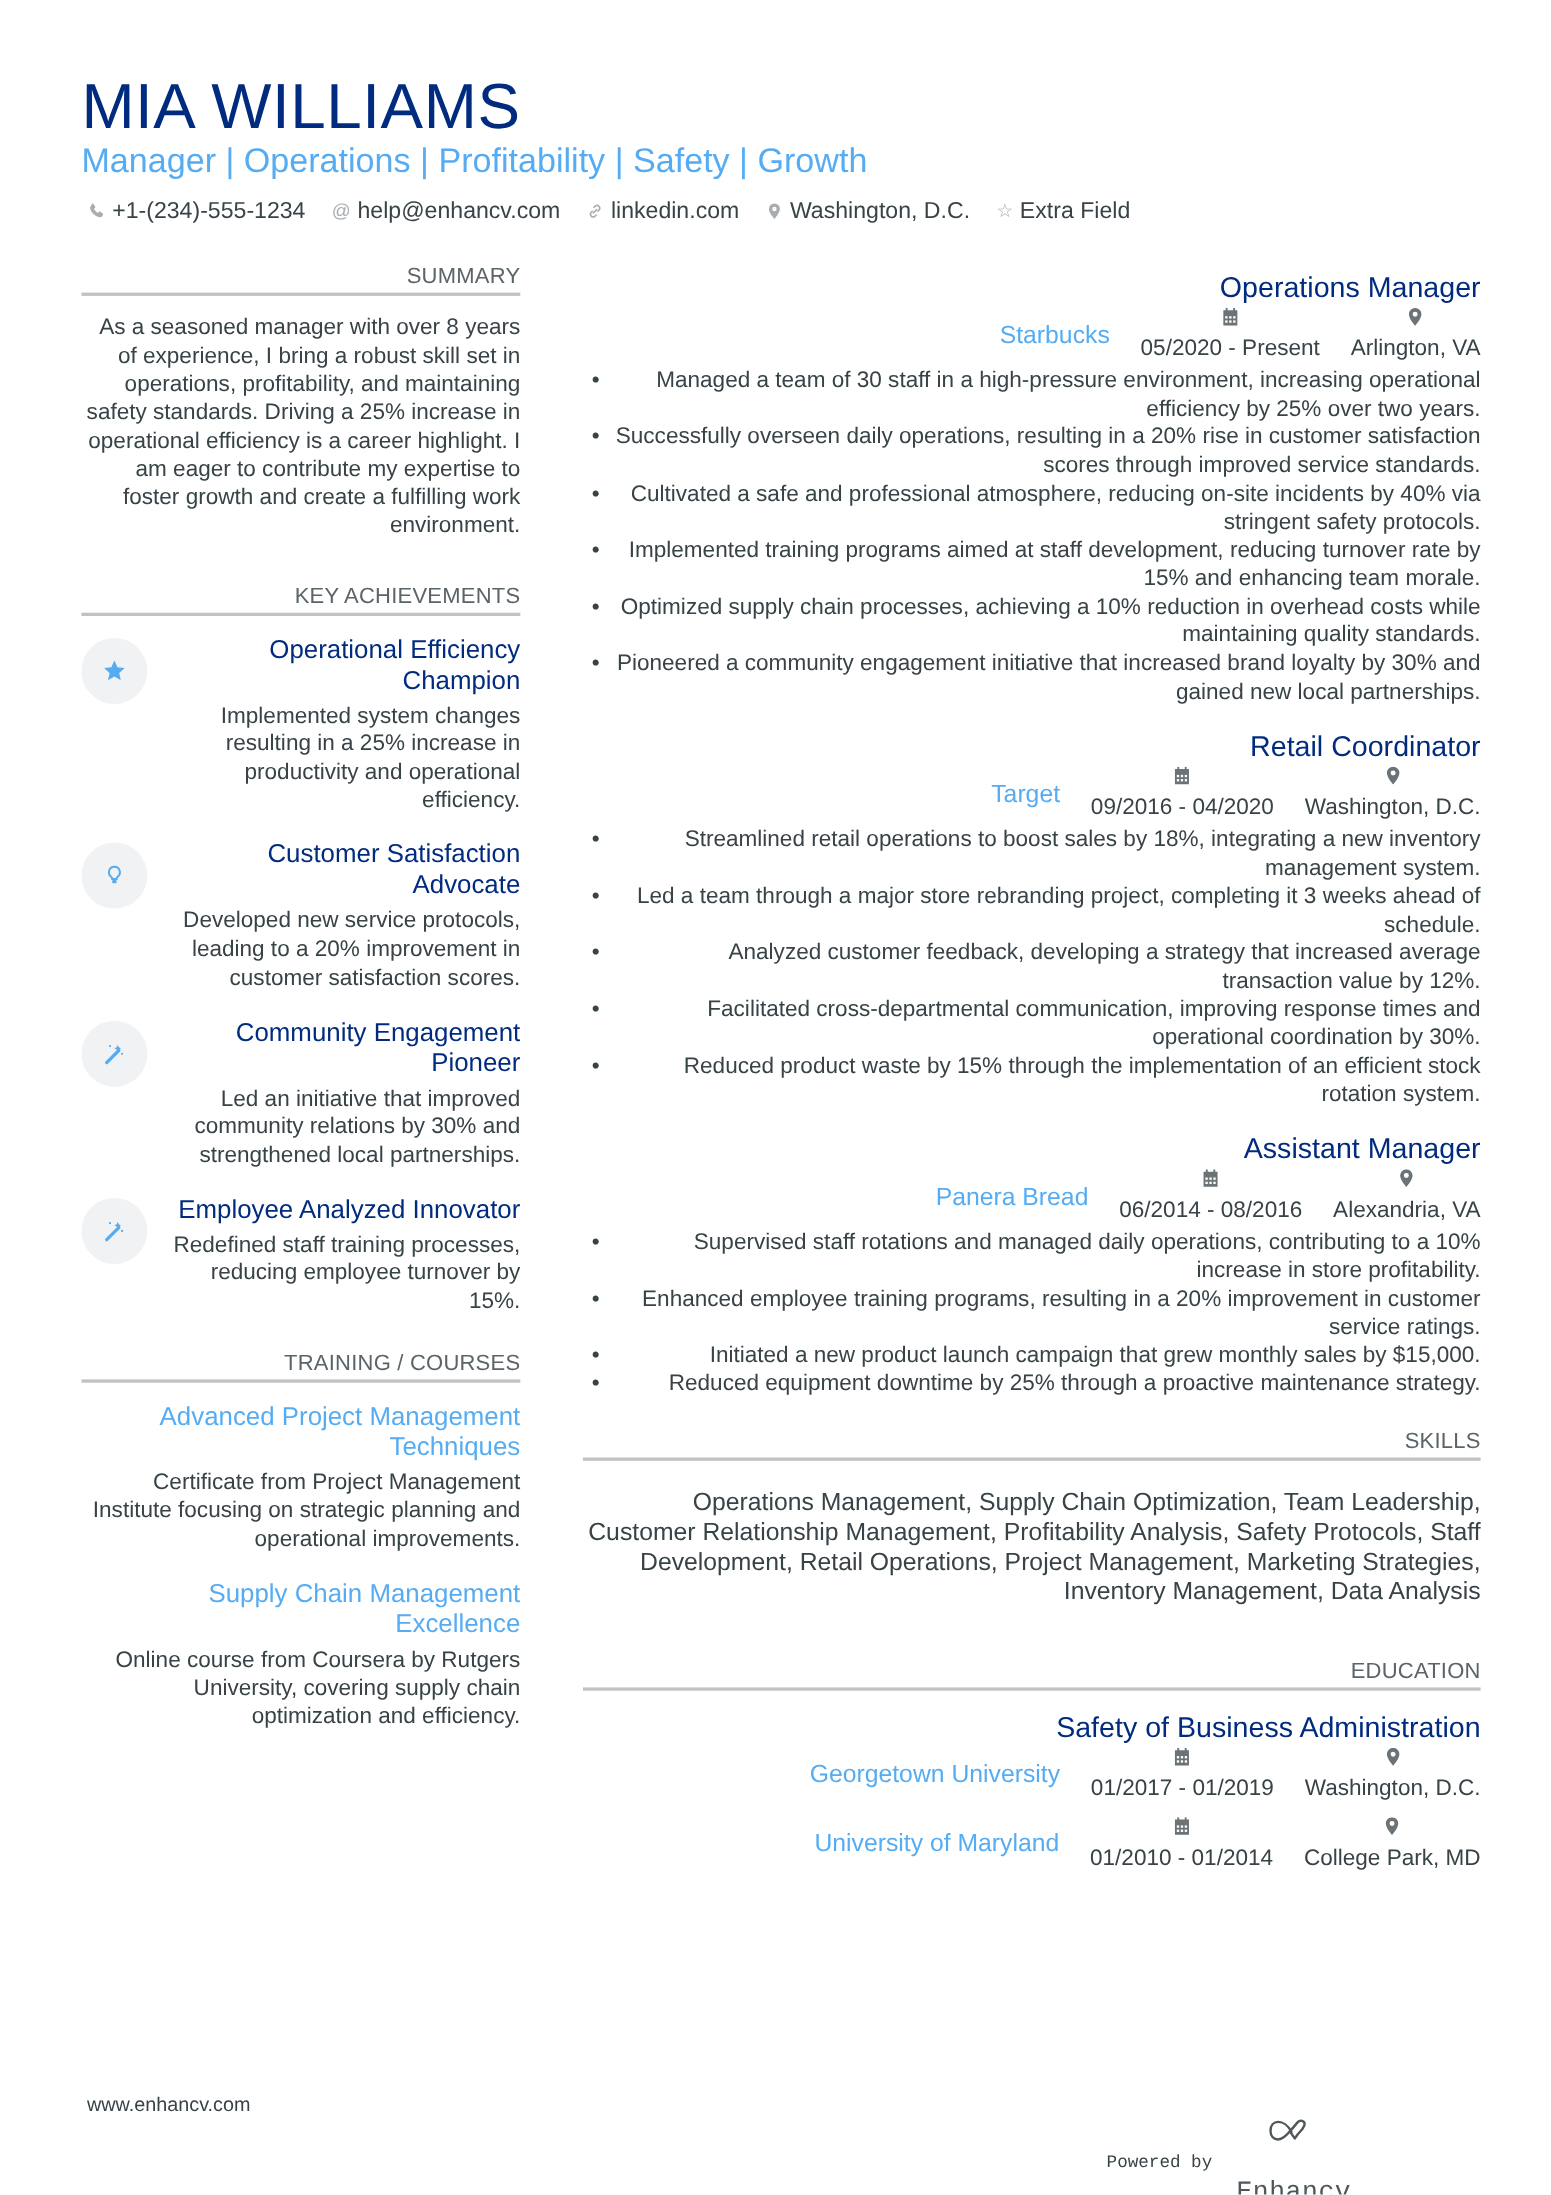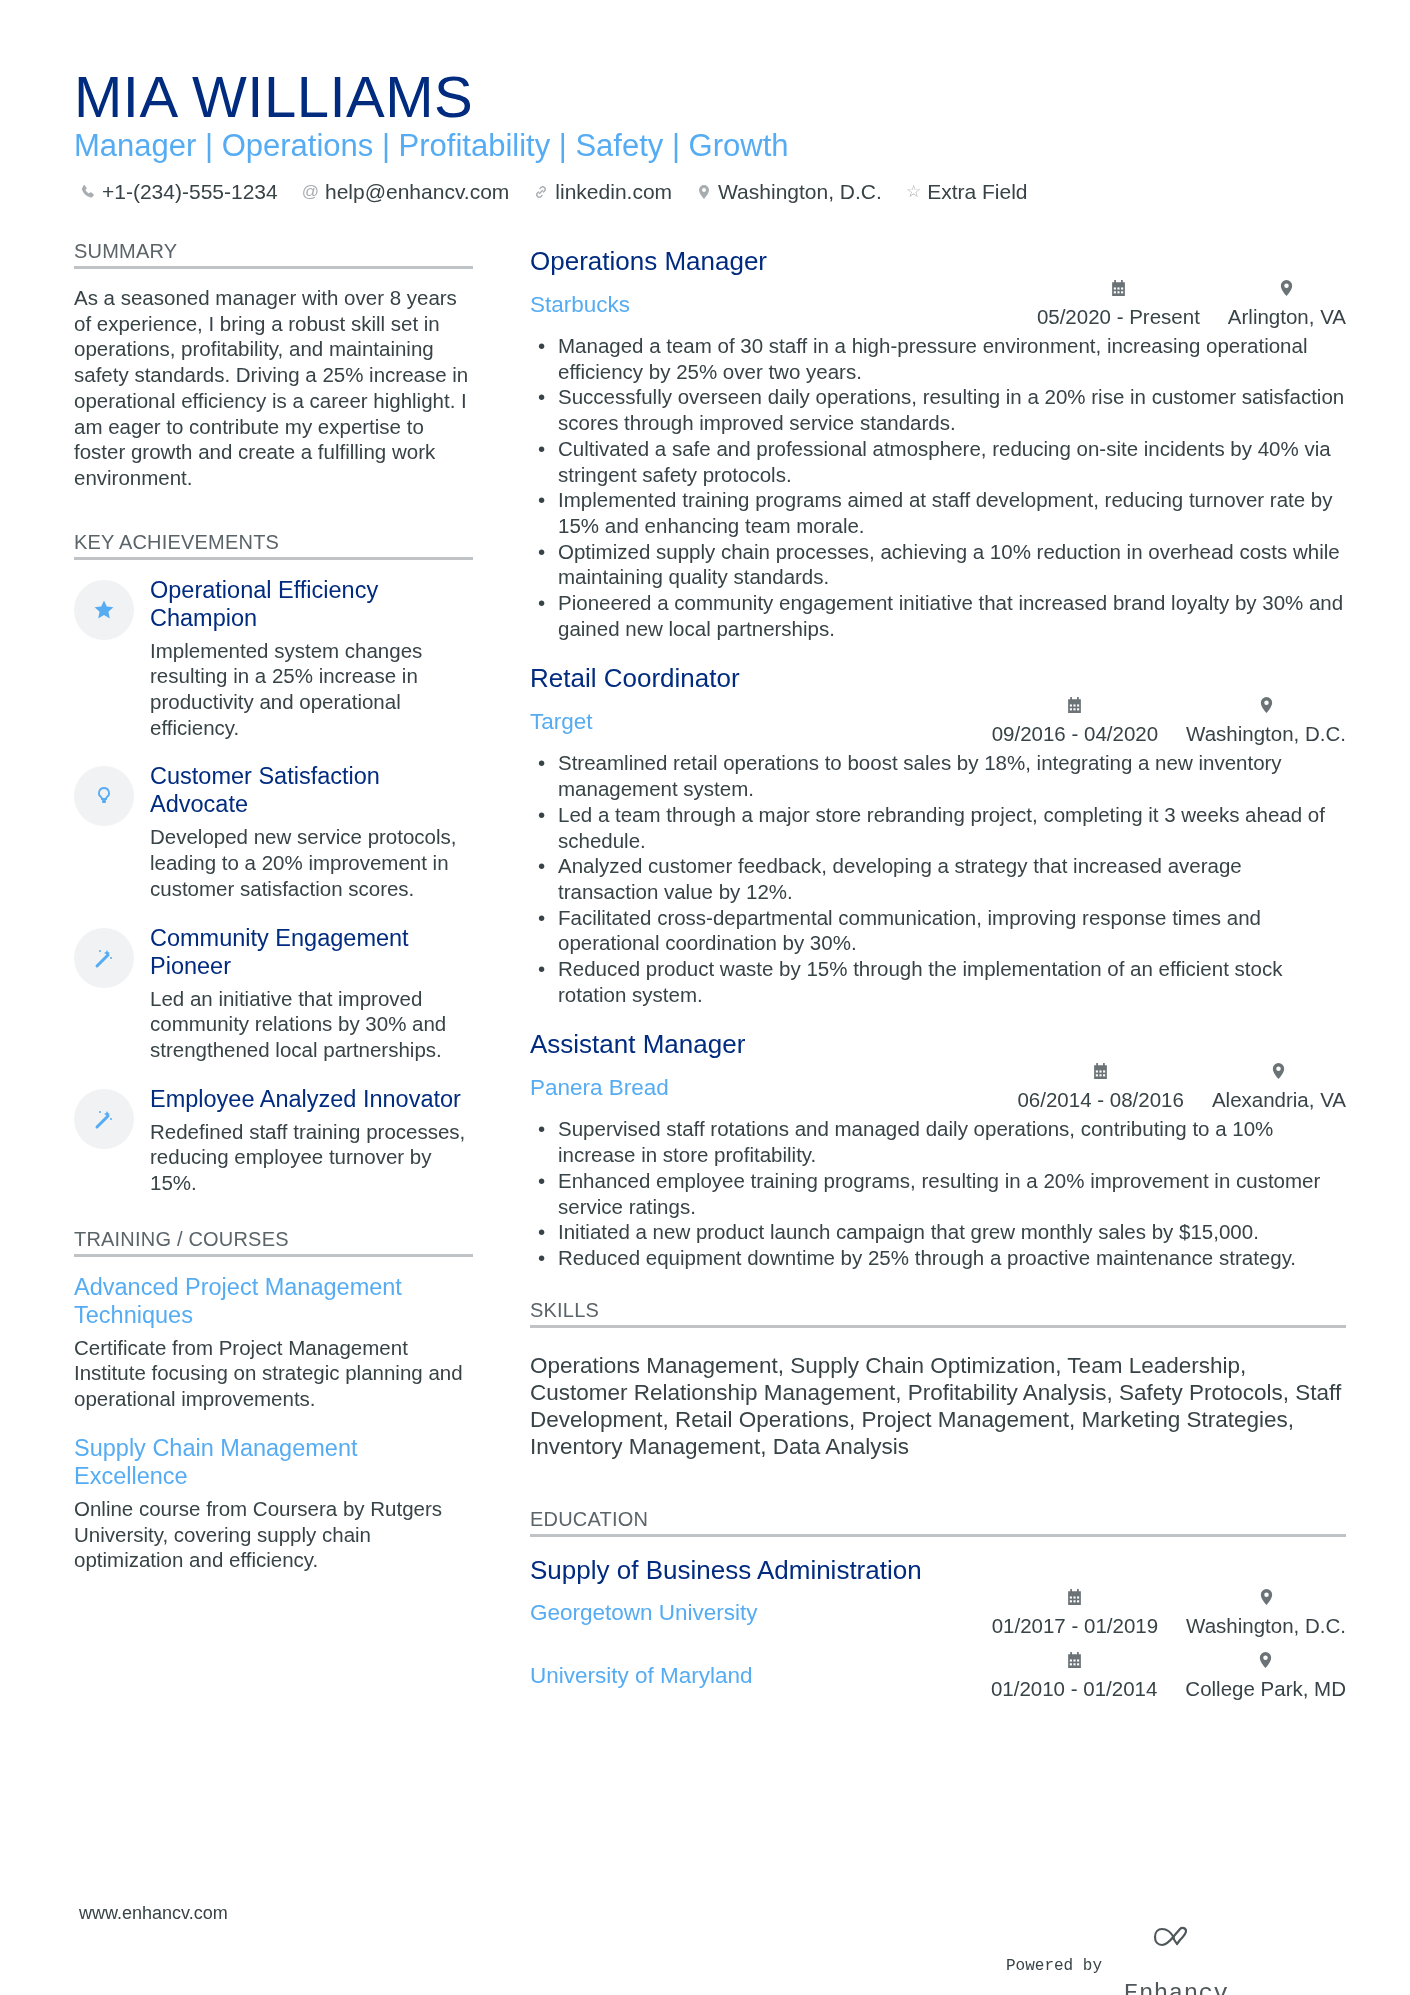--- a/index.html
+++ b/index.html
@@ -1,18 +1,18 @@
 <!DOCTYPE html>
 <html><head>
 <meta charset="utf-8">
 <style>
   html, body { margin: 0; padding: 0; background: #ffffff; }
   body { width: 1410px; height: 1995px; position: relative; overflow: hidden;
          font-family: "Liberation Sans", "DejaVu Sans", sans-serif; color: #384347; }
-  .page { position: absolute; left: 0; top: 0; width: 1410px; height: 1995px; }
+  .page { position: absolute; left: 0; top: 0; width: 1410px; height: 1995px; text-align: right; }
 
   
   .name { position: absolute; left: 74px; top: 62px; font-size: 58px; line-height: 70px;
           color: #002b7f; font-family: "Liberation Sans", sans-serif; letter-spacing: 0.5px; }
   .headline { position: absolute; left: 74px; top: 126px; font-size: 31px; line-height: 40px; color: #56acf2; }
   .contacts { position: absolute; left: 80px; top: 178px; display: flex; gap: 24px; font-size: 21px; line-height: 28px; color: #384347; }
   .contact { display: flex; align-items: center; gap: 6px; }
   .contact .ic { color: #a8adb1; font-size: 17px; display: inline-flex; align-items: center; }
   .contact .ic svg { width: 16px; height: 16px; fill: #a8adb1; }
 
@@ -304,21 +304,21 @@
 
     <section style="margin-top:26px;">
       <div class="sec-title">SKILLS</div>
       <div class="skills">Operations Management, Supply Chain Optimization, Team Leadership, Customer Relationship Management, Profitability Analysis, Safety Protocols, Staff Development, Retail Operations, Project Management, Marketing Strategies, Inventory Management, Data Analysis</div>
     </section>
 
     <section style="margin-top:46px;">
       <div class="sec-title">EDUCATION</div>
       <div id="edu-list">
           <div class="edu">
-            <div class="job-title">Supply of Business Administration</div>
+            <div class="job-title">Safety of Business Administration</div>
             <div class="job-meta">
               <span class="company">Georgetown University</span>
               <span class="meta-item">
                 <span style="display:inline-flex">
                   <svg viewBox="0 0 14 16">
                     <path d="M1 4h12v11H1z M1 2h12v3H1z"></path>
                     <rect x="3" y="0" width="1.6" height="3"></rect>
                     <rect x="9.4" y="0" width="1.6" height="3"></rect>
                     <g fill="#fff">
                       <rect x="2.6" y="7" width="2" height="2"></rect>

